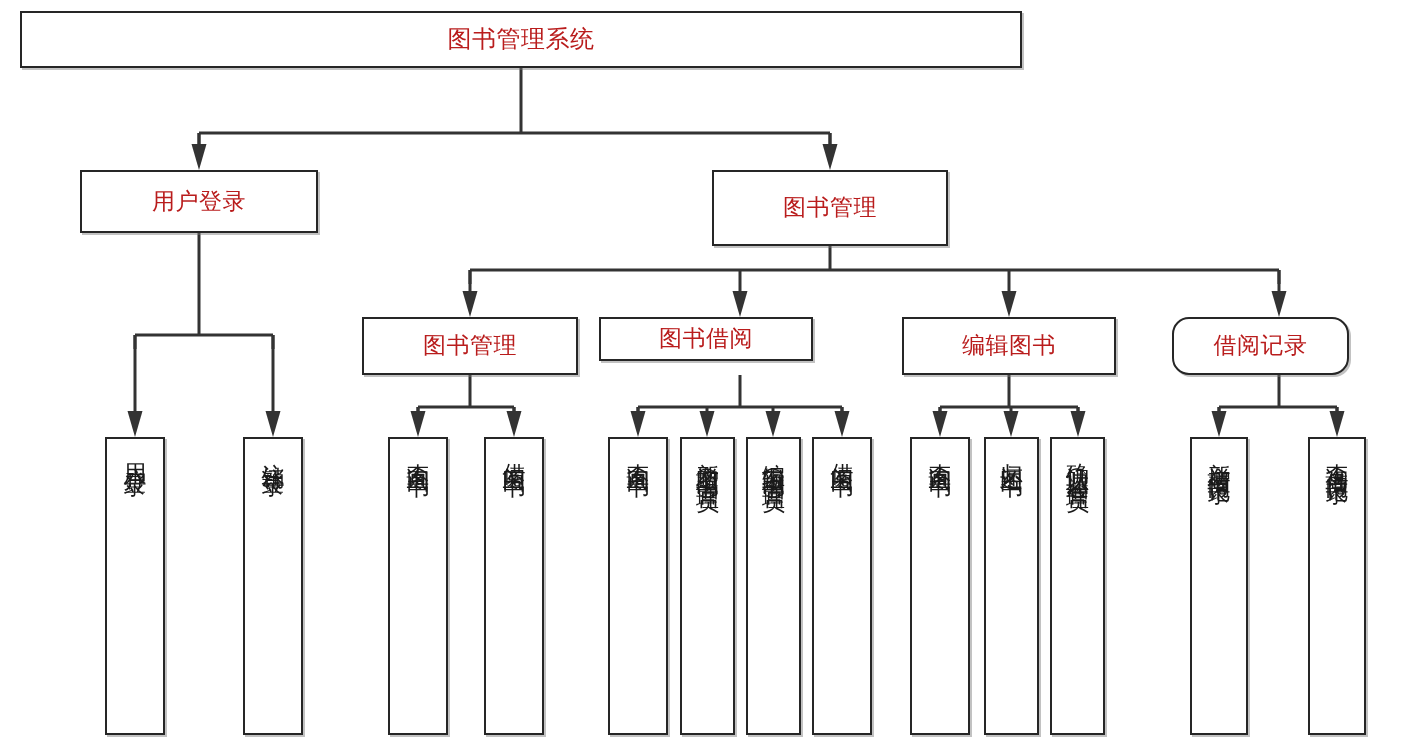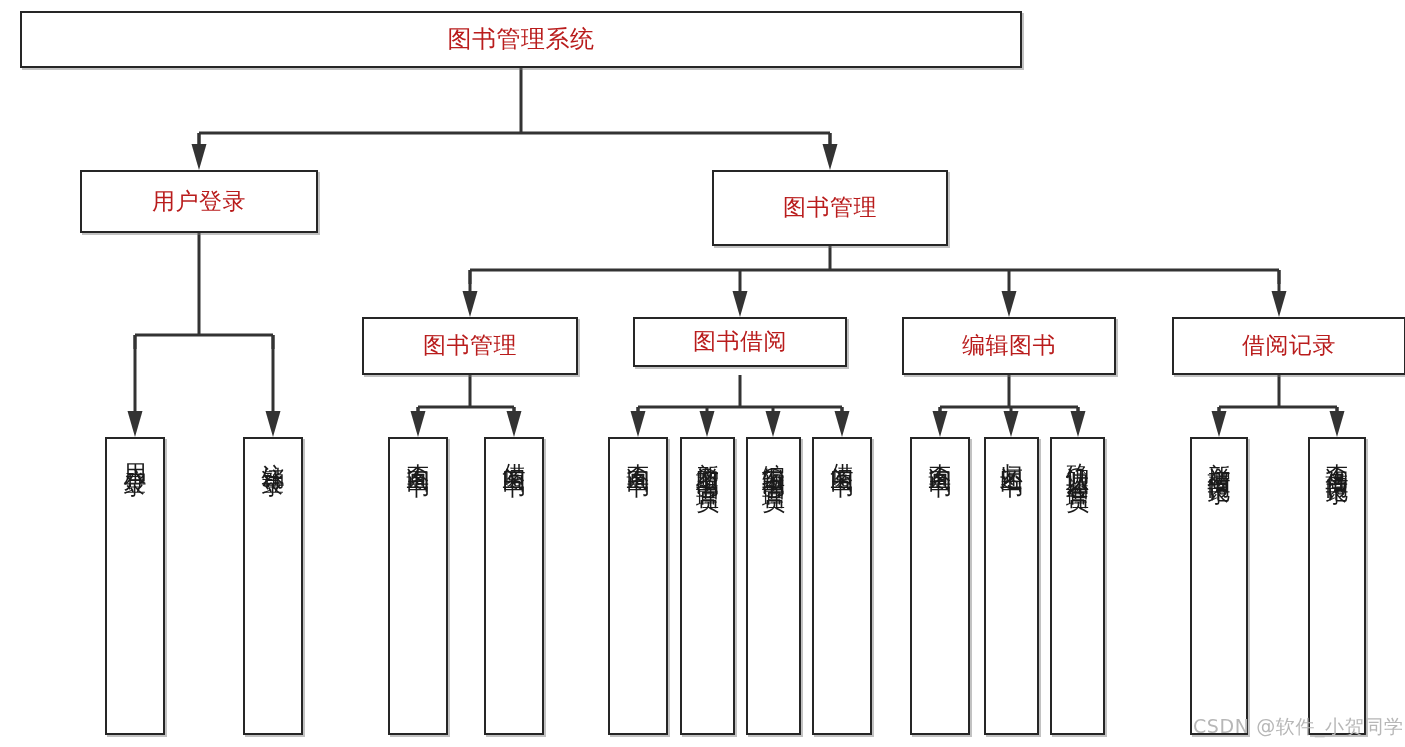--- a/index.html
+++ b/index.html
@@ -133,27 +133,27 @@
       </div>
       <div class="node-box" style="left: 80px; top: 170px; width: 238px; height: 63px;">
         <span class="node-label-h">用户登录</span>
       </div>
       <div class="node-box" style="left: 712px; top: 170px; width: 236px; height: 76px;">
         <span class="node-label-h">图书管理</span>
       </div>
       <div class="node-box" style="left: 362px; top: 317px; width: 216px; height: 58px;">
         <span class="node-label-h">图书管理</span>
       </div>
-      <div class="node-box" style="left: 633px; top: 317px; width: 214px; height: 50px;">
+      <div class="node-box" style="left: 599px; top: 317px; width: 214px; height: 44px;">
         <span class="node-label-h">图书借阅</span>
       </div>
       <div class="node-box" style="left: 902px; top: 317px; width: 214px; height: 58px;">
         <span class="node-label-h">编辑图书</span>
       </div>
-      <div class="node-box" style="left: 1172px; top: 317px; width: 234px; height: 58px;">
+      <div class="node-box" style="left: 1172px; top: 317px; width: 177px; height: 58px; border-radius: 17px;">
         <span class="node-label-h">借阅记录</span>
       </div>
       <div class="node-box leaf" style="left: 105px; top: 437px; width: 60px; height: 298px;">
         <span class="node-label-v" style="margin-top: 6px; max-height: 284px;">用户登录</span>
       </div>
       <div class="node-box leaf" style="left: 243px; top: 437px; width: 60px; height: 298px;">
         <span class="node-label-v" style="margin-top: 6px; max-height: 284px;">注销登录</span>
       </div>
       <div class="node-box leaf" style="left: 388px; top: 437px; width: 60px; height: 298px;">
         <span class="node-label-v" style="margin-top: 6px; max-height: 284px;">查询图书</span>
@@ -183,15 +183,14 @@
         <span class="node-label-v" style="margin-top: 6px; max-height: 284px;">确认归还（管理员）</span>
       </div>
       <div class="node-box leaf" style="left: 1190px; top: 437px; width: 58px; height: 298px;">
         <span class="node-label-v" style="margin-top: 6px; max-height: 284px;">新增借阅记录</span>
       </div>
       <div class="node-box leaf" style="left: 1308px; top: 437px; width: 58px; height: 298px;">
         <span class="node-label-v" style="margin-top: 6px; max-height: 284px;">查询借阅记录</span>
       </div>
     </div>
 
-  <div class="watermark" style="left:1193px; top:714px;">CSDN @软件_小贺同学</div>
 
 </div>
 
 </body></html>

